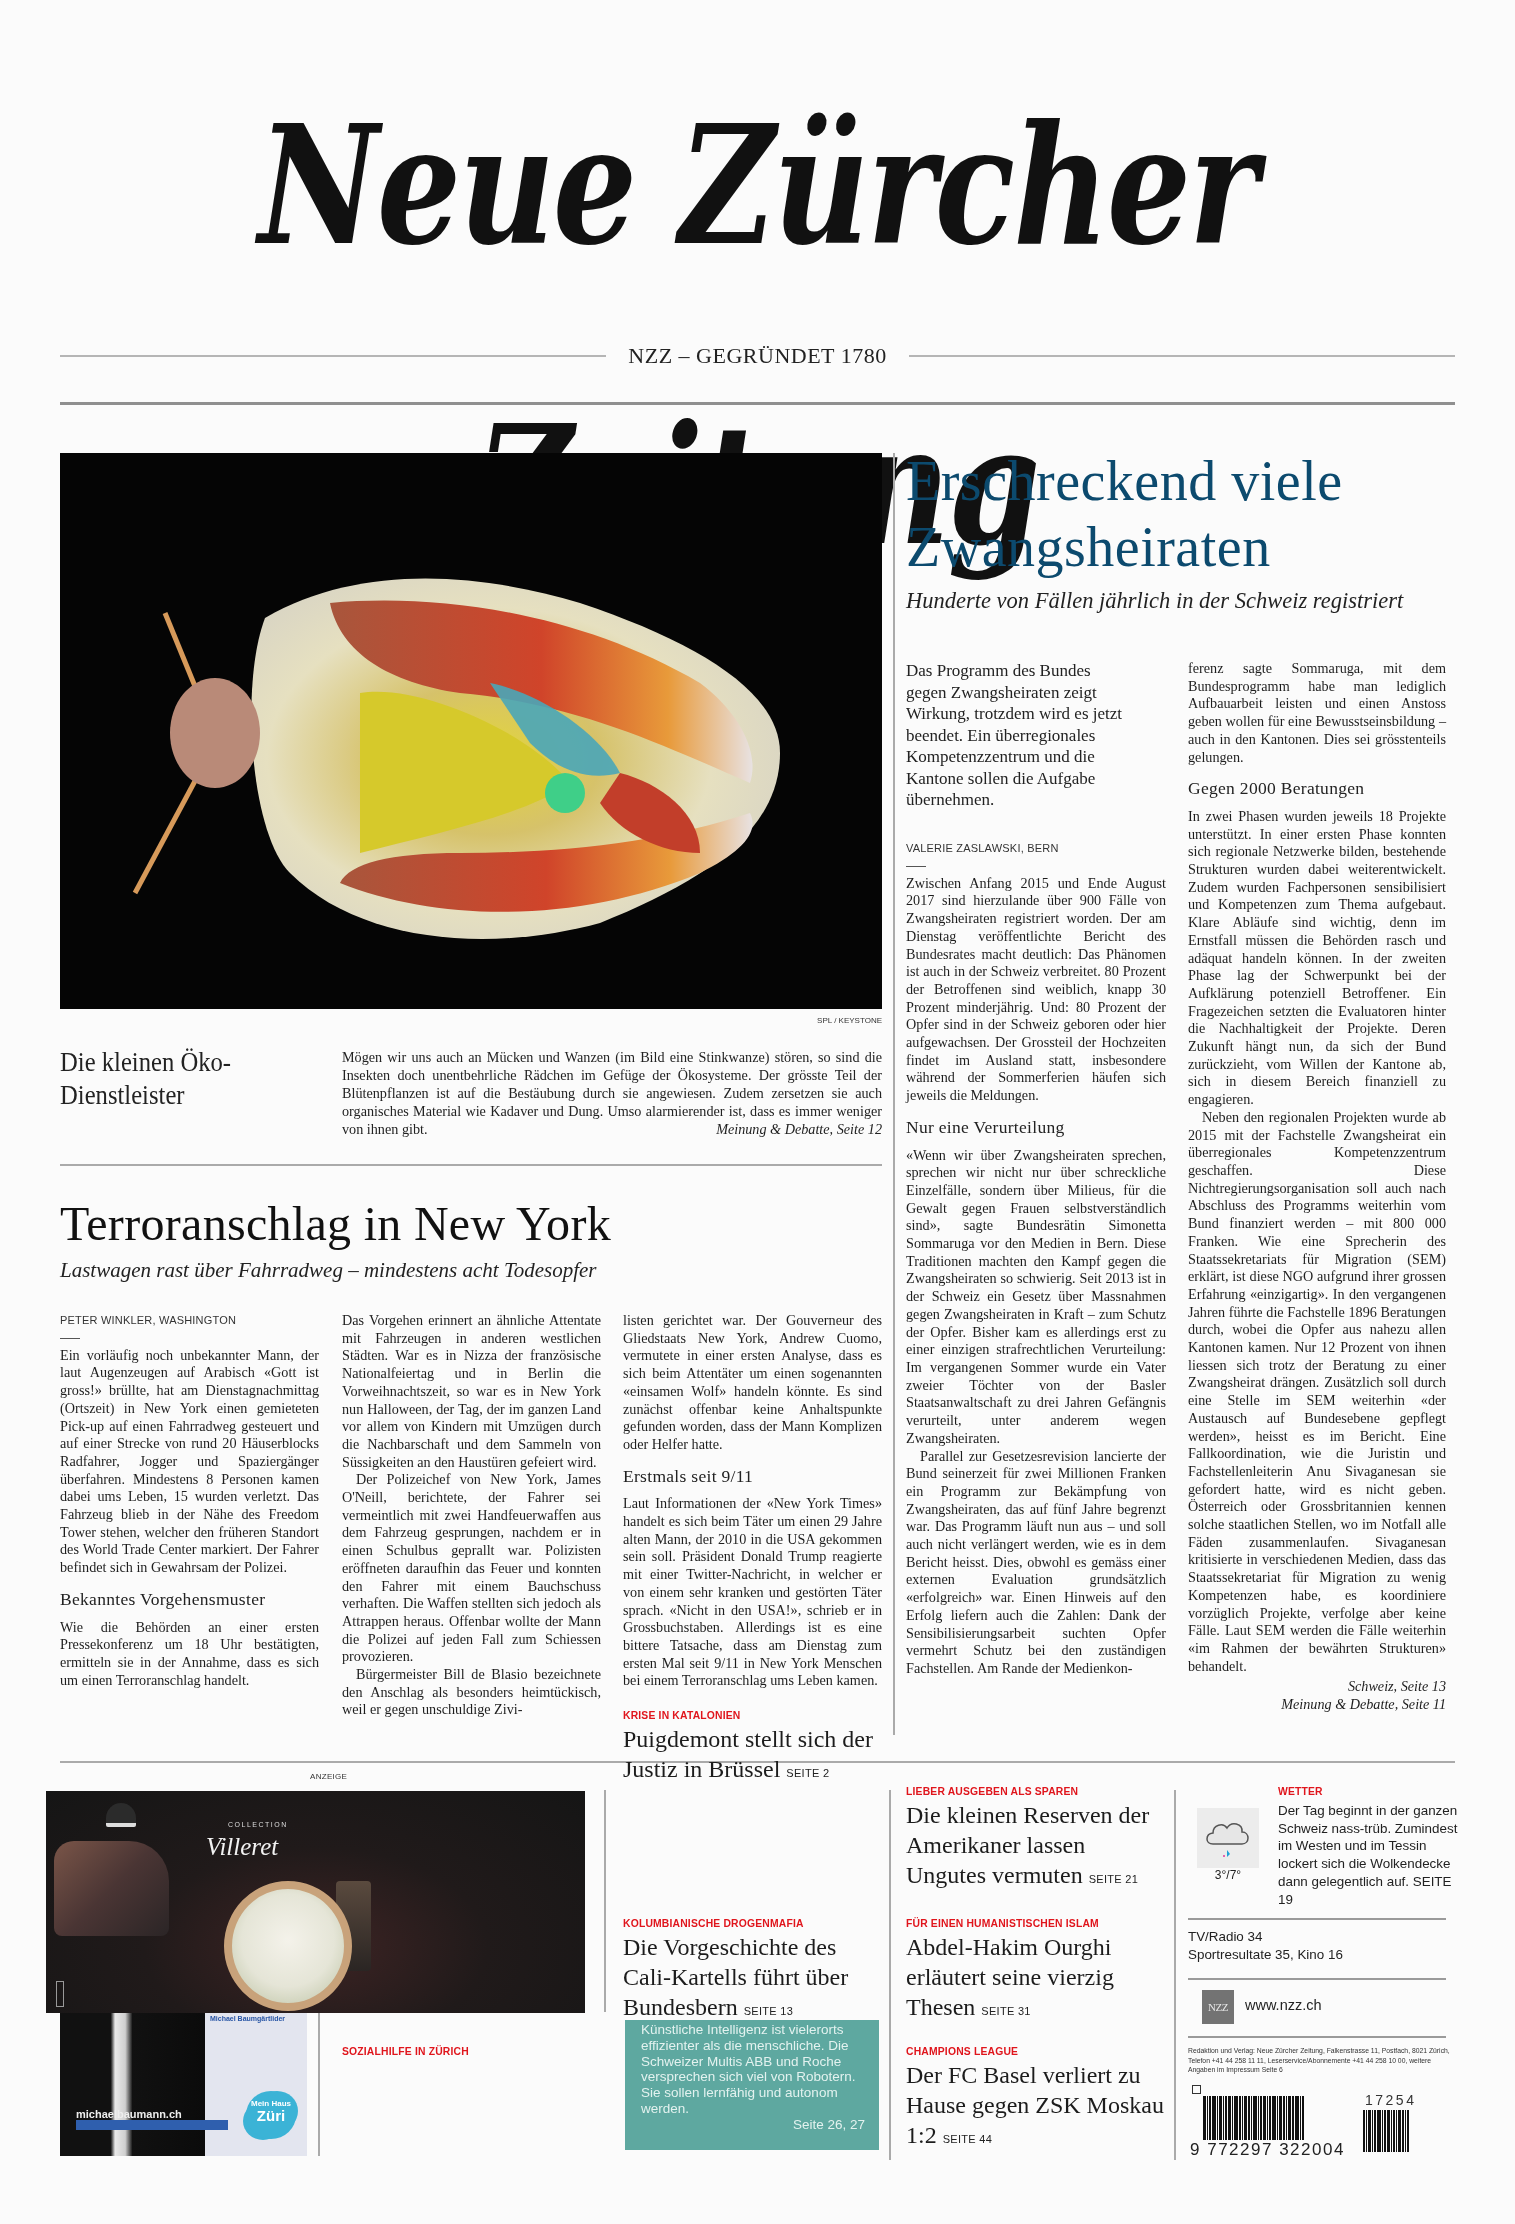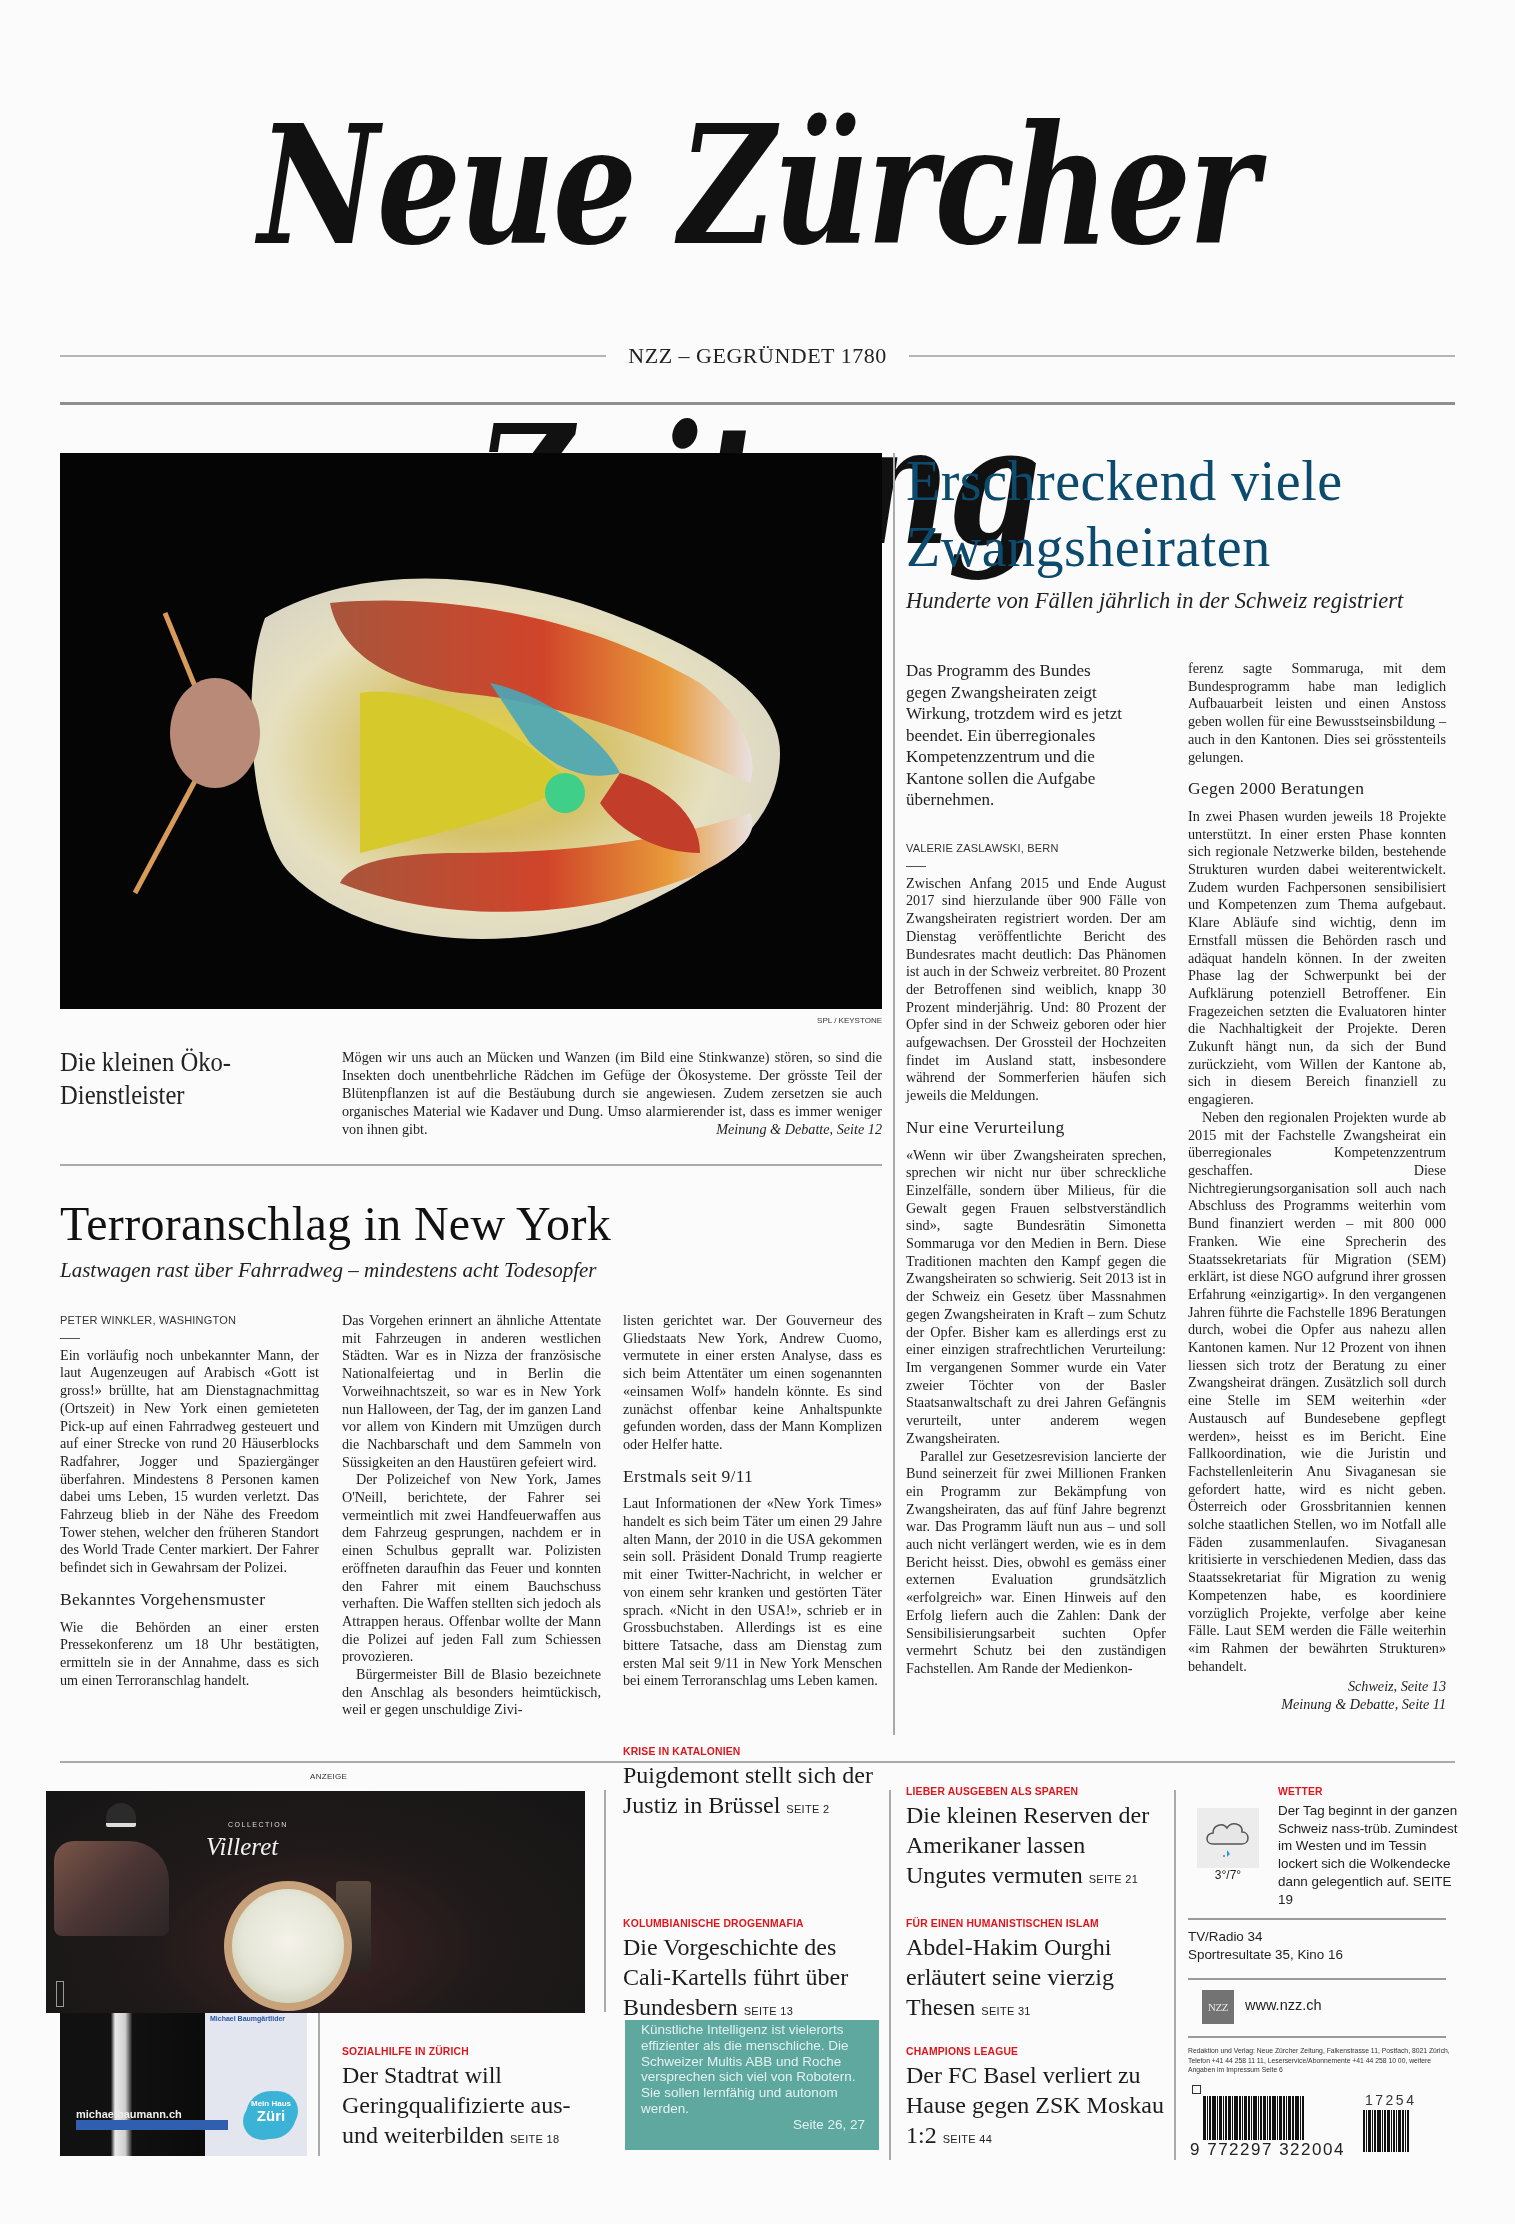--- a/index.html
+++ b/index.html
@@ -226,45 +226,41 @@
     <span class="s1">Mein Haus</span>
     <span class="s2">Züri</span>
   </div>
 </div>
 
 <div class="abs vr-b" style="left:318px;"></div>
 <div class="abs vr-right-cols" style="left:604px; height:222px;"></div>
 <div class="abs vr-right-cols" style="left:889px;"></div>
 <div class="abs vr-right-cols" style="left:1174px;"></div>
 
-<div class="teaser-block" style="left:623px; top:1745px; width:260px;">
+<div class="teaser-block" style="left:623px; top:1709px; width:260px;">
   <div class="kicker">KRISE IN KATALONIEN</div>
   <div class="teaser">
     <span>Puigdemont stellt sich der Justiz in Brüssel</span>
     <span class="page-ref">SEITE 2</span>
   </div>
 </div>
 <div class="teaser-block" style="left:623px; top:1917px; width:260px;">
   <div class="kicker">KOLUMBIANISCHE DROGENMAFIA</div>
   <div class="teaser">
     <span>Die Vorgeschichte des Cali-Kartells führt über Bundesbern</span>
     <span class="page-ref">SEITE 13</span>
   </div>
 </div>
 <div class="abs teal-box">
   <div>Künstliche Intelligenz ist vielerorts effizienter als die menschliche. Die Schweizer Multis ABB und Roche versprechen sich viel von Robotern. Sie sollen lernfähig und autonom werden.</div>
   <div class="seite">Seite 26, 27</div>
 </div>
 
 <div class="teaser-block" style="left:342px; top:2045px; width:260px;">
   <div class="kicker">SOZIALHILFE IN ZÜRICH</div>
-  <div class="teaser">
-    <span>Der Stadtrat will Geringqualifizierte aus- und weiterbilden</span>
-    <span class="page-ref">SEITE 18</span>
-  </div>
 </div>
 
 <div class="teaser-block" style="left:906px; top:1785px; width:260px;">
   <div class="kicker">LIEBER AUSGEBEN ALS SPAREN</div>
   <div class="teaser">
     <span>Die kleinen Reserven der Amerikaner lassen Ungutes vermuten</span>
     <span class="page-ref">SEITE 21</span>
   </div>
 </div>
 <div class="teaser-block" style="left:906px; top:1917px; width:260px;">

